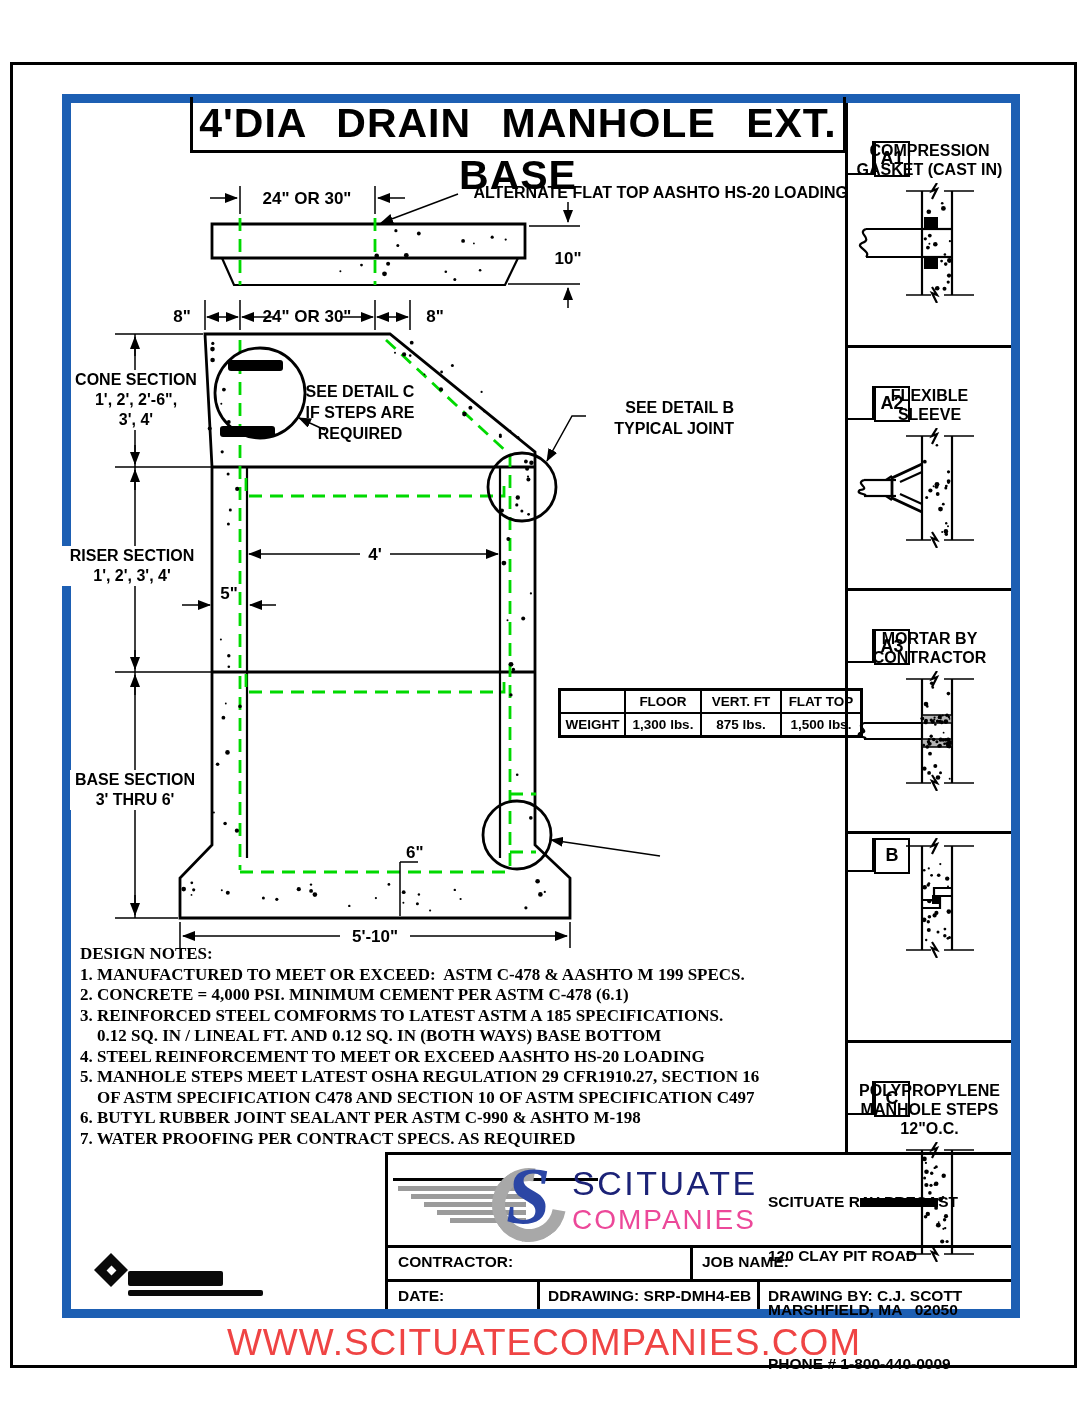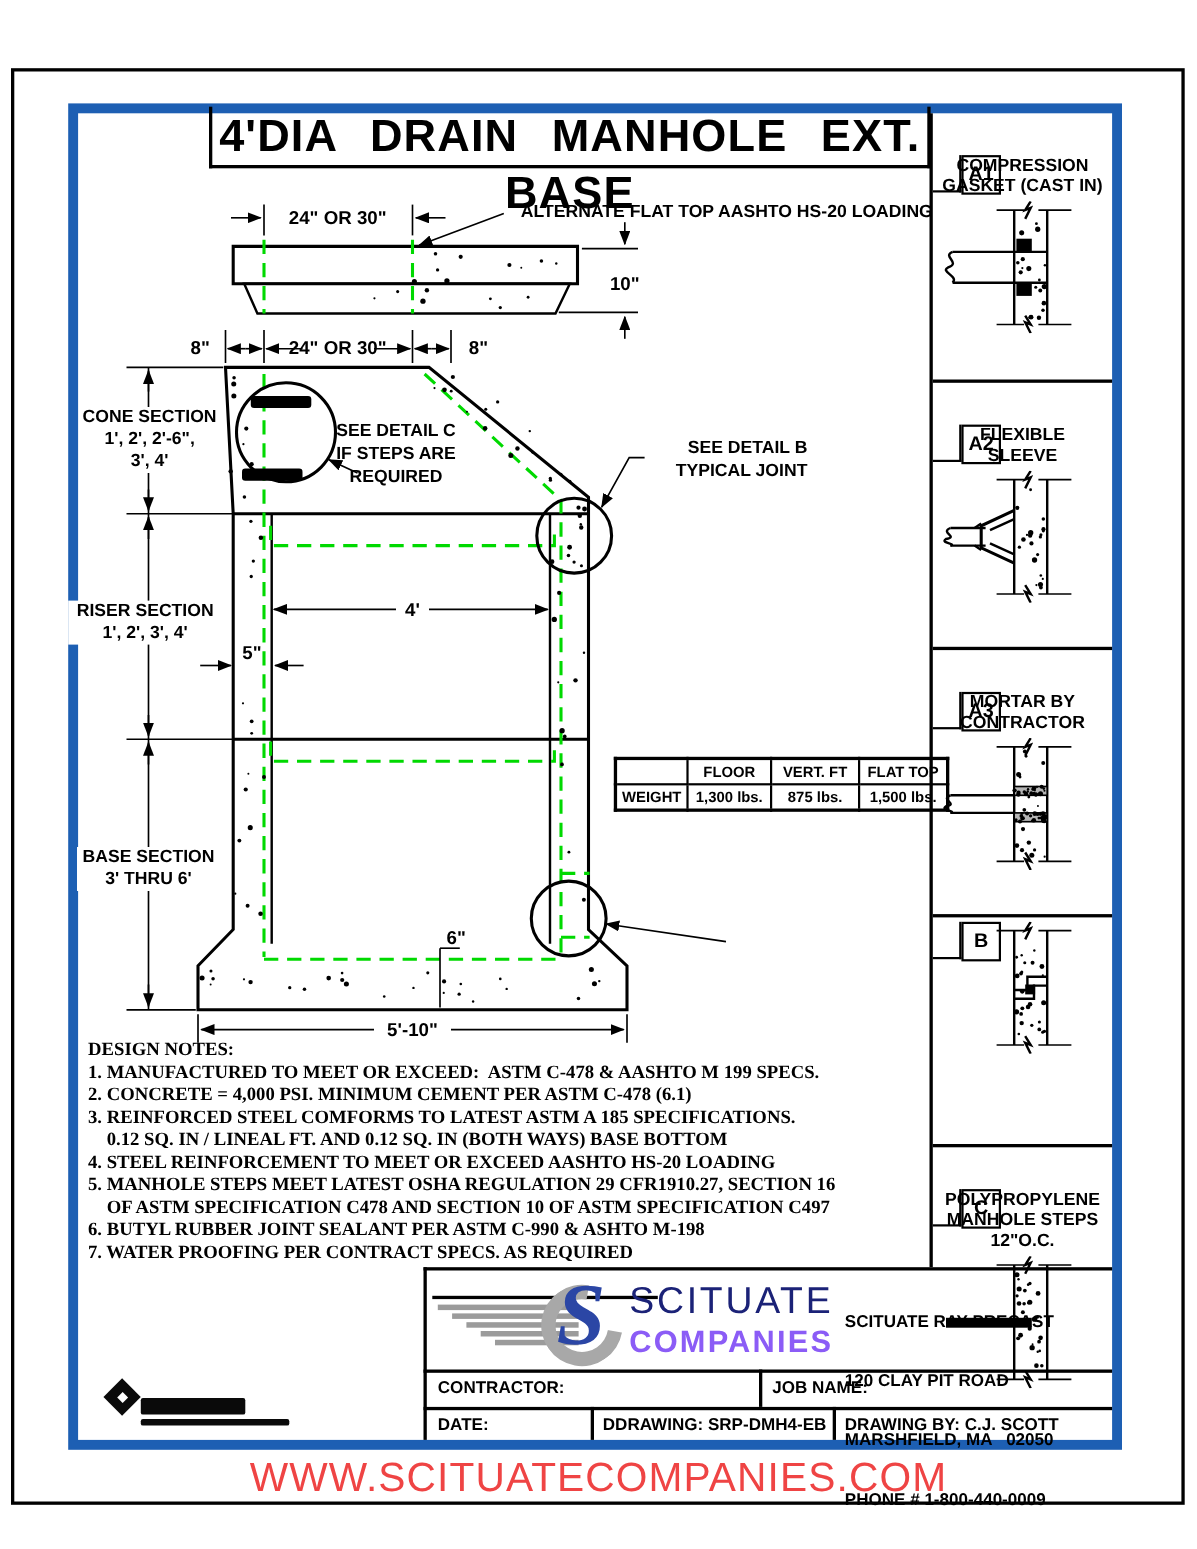--- a/index.html
+++ b/index.html
@@ -35,21 +35,21 @@
   
   .tb-box{left:385px;top:1152px;width:626px;height:157px;border:3px solid #000;border-right:none;border-bottom:none;box-sizing:border-box;}
   .tb-line{background:#000;}
   .tb-label{font-size:15.5px;white-space:pre;}
   .address{font-size:15.5px;line-height:18px;white-space:pre;}
   .url{left:0;right:0;top:1322px;text-align:center;font-size:37px;letter-spacing:1px;color:#ef4444;
        font-family:"Liberation Sans",sans-serif;font-weight:normal;}
   
   .logo-s{font-family:"Liberation Serif",serif;font-style:italic;font-weight:bold;font-size:80px;color:#2b46a5;line-height:1;}
   .logo-name1{font-size:34px;letter-spacing:2.5px;color:#1b2277;font-weight:normal;}
-  .logo-name2{font-size:28px;letter-spacing:2px;color:#8b5cf6;font-weight:bold;}
+  .logo-name2{font-size:28px;letter-spacing:2px;color:#ec4899;font-weight:normal;}
   .stripe{background:#9b9b9b;}
   svg .ln{stroke:#000;stroke-width:2.2;fill:none;}
   svg .ln2{stroke:#000;stroke-width:2.8;fill:none;}
   svg .lnt{stroke:#000;stroke-width:1.5;fill:none;}
   svg .gd{stroke:#00d900;stroke-width:2.8;fill:none;stroke-dasharray:13 8;}
   svg .t{font-family:"Liberation Sans",sans-serif;font-weight:bold;font-size:17px;fill:#000;}
 </style>
 </head>
 <body>
 

